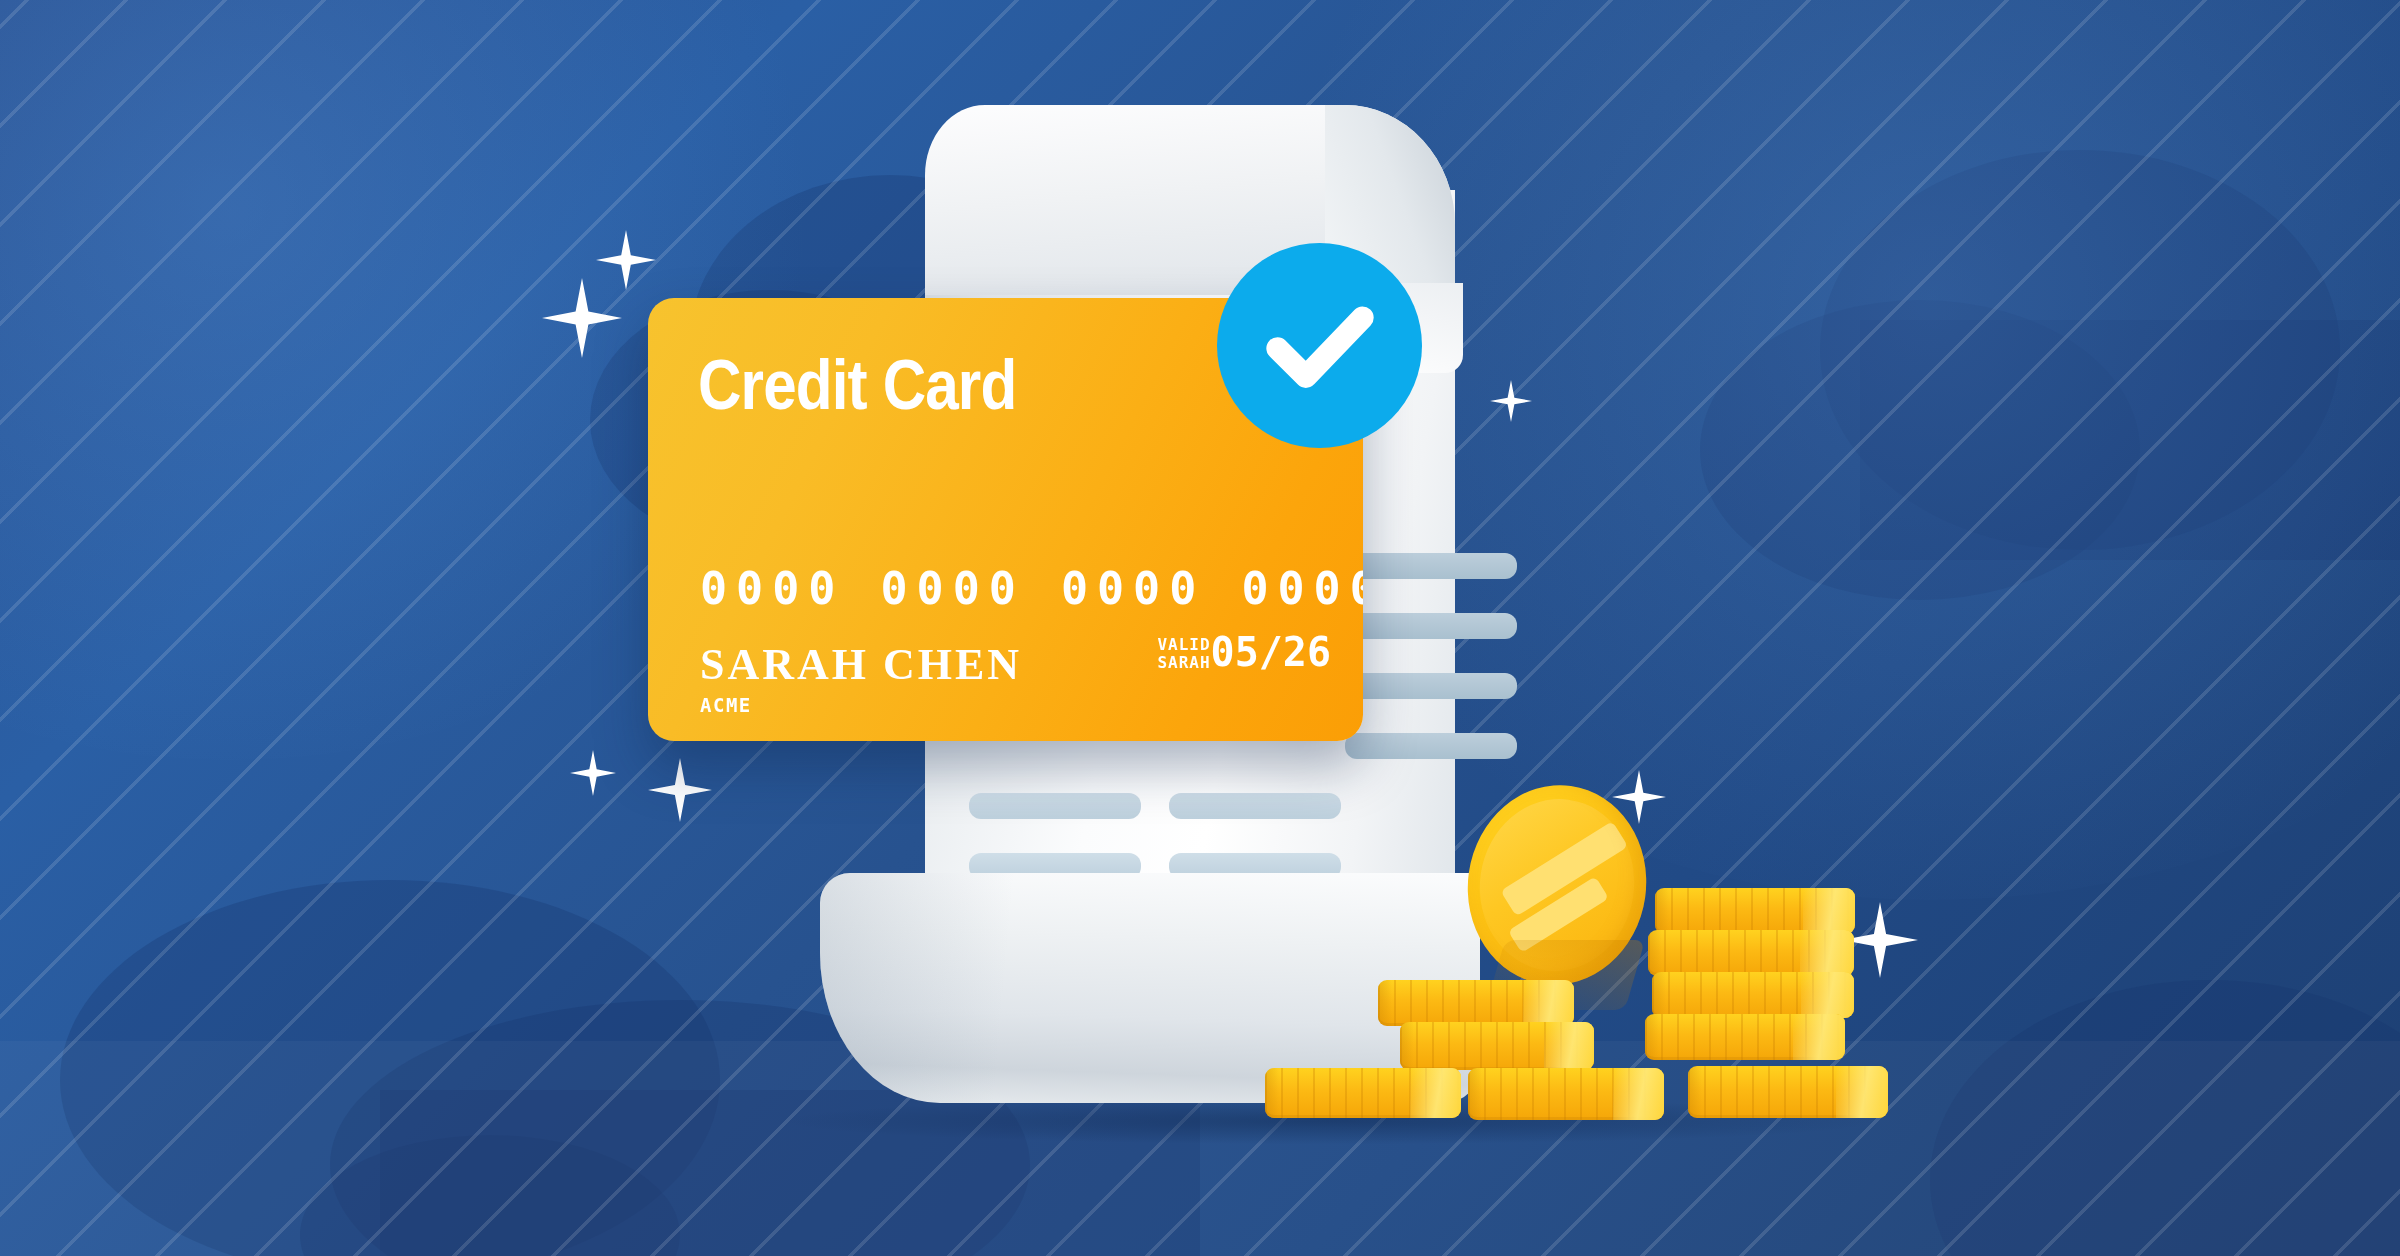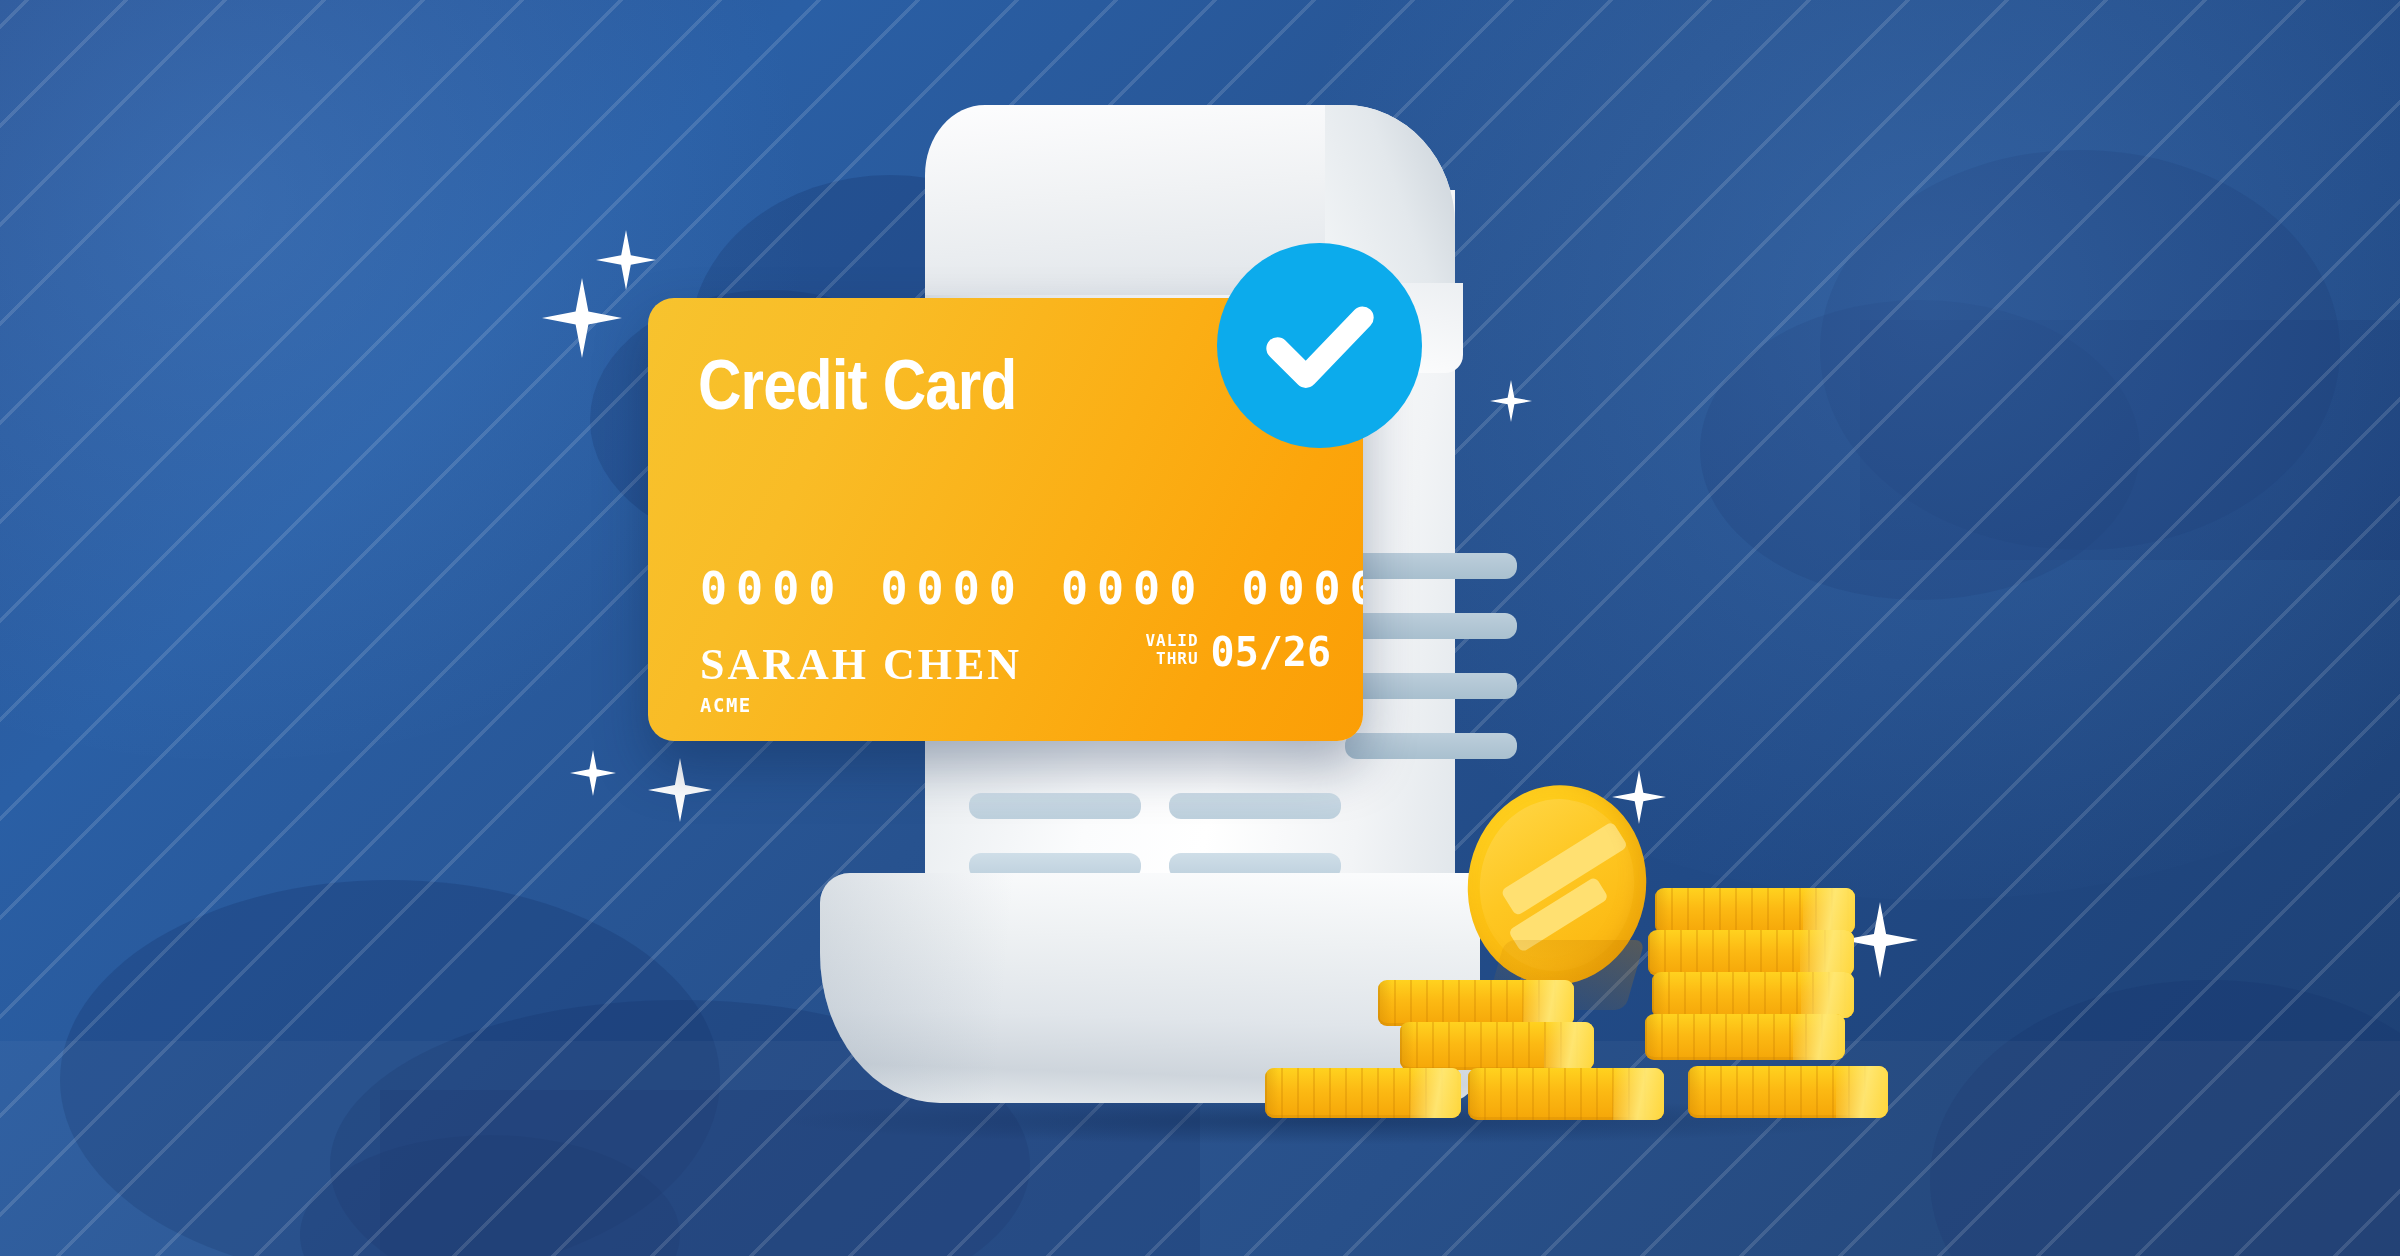--- a/index.html
+++ b/index.html
@@ -103,21 +103,21 @@
     position:absolute;left:52px;top:345px;
     color:#fff;font-size:44px;font-weight:700;letter-spacing:3px;
     font-family:Liberation Serif, serif;line-height:1;
   }
   #card .card-bank{
     position:absolute;left:52px;top:398px;
     color:#fff;font-size:19px;font-weight:700;letter-spacing:1.5px;
     font-family:"DejaVu Sans Mono",monospace;line-height:1;
   }
   #card .valid-wrap{
-    position:absolute;right:32px;top:334px;display:flex;align-items:flex-start;gap:12px;
+    position:absolute;right:32px;top:334px;display:flex;align-items:flex-end;
   }
   #card .valid-label{
     color:#fff;font-size:16px;font-weight:700;line-height:1.12;text-align:right;
     font-family:"DejaVu Sans Mono",monospace;letter-spacing:1px;
   }
   #card .valid-date{
     color:#fff;font-size:40px;font-weight:700;letter-spacing:0px;
     font-family:"DejaVu Sans Mono",monospace;line-height:1;
   }
 
@@ -288,21 +288,21 @@
   </div>
 
   <div id="card">
     <div class="card-title">Credit Card</div>
     <div class="card-number">0000 0000 0000 0000</div>
     <div class="card-holder">SARAH CHEN</div>
     <div class="card-bank">ACME</div>
     <div class="valid-wrap">
       <div class="valid-label">
         <div>VALID</div>
-        <div>THRU</div>
+        <div>SARAH</div>
       </div>
       <div class="valid-date">05/26</div>
     </div>
   </div>
 
   <div id="check-badge">
     <svg viewBox="0 0 100 100" aria-hidden="true">
       <path d="M14 52 L38 76 L86 26" fill="none" stroke="#ffffff" stroke-width="19" stroke-linecap="round" stroke-linejoin="round"></path>
     </svg>
   </div>

